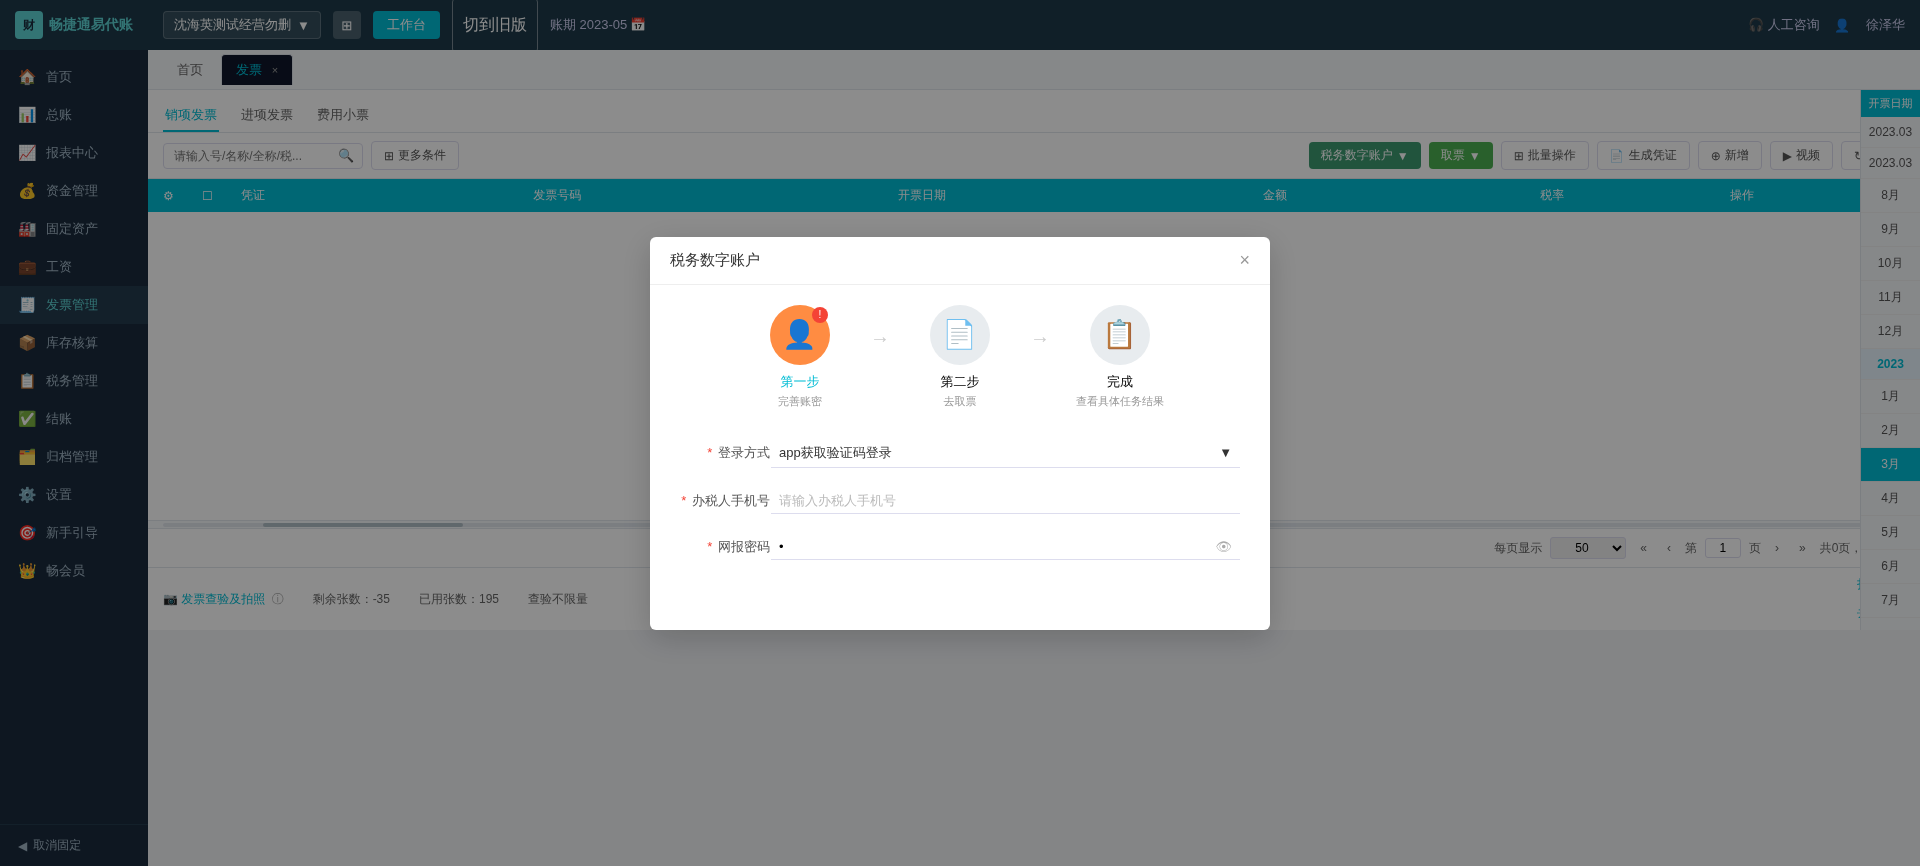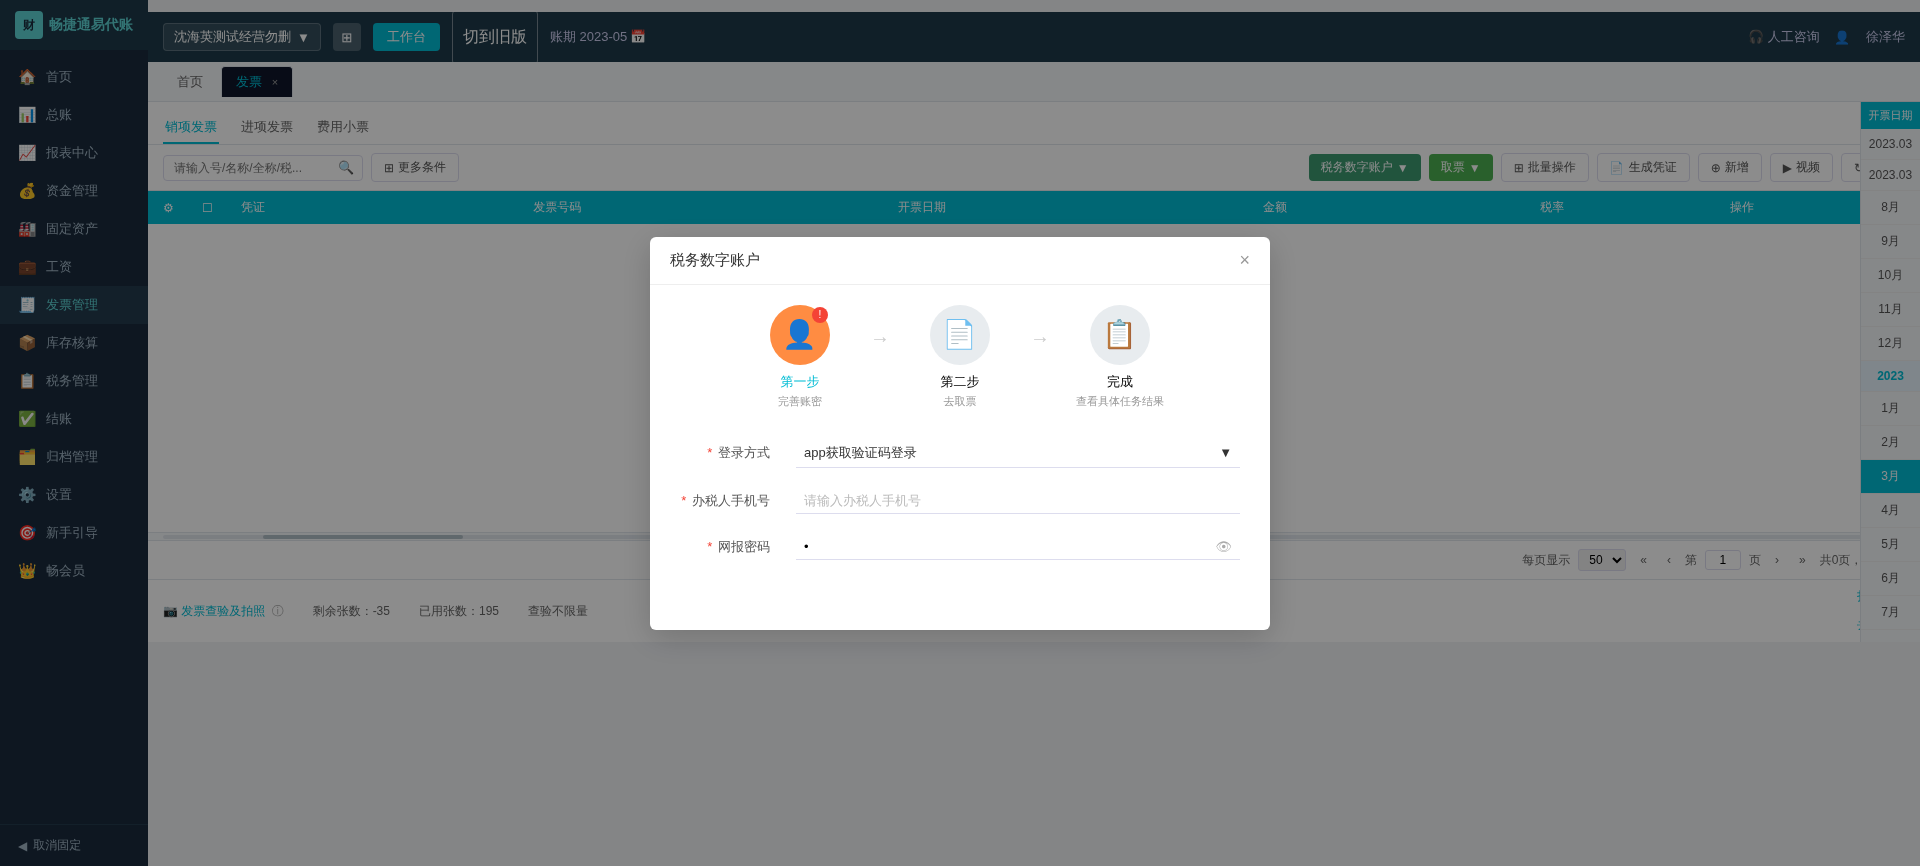--- a/index.html
+++ b/index.html
@@ -45,21 +45,21 @@
     .sidebar-bottom {
       padding: 12px 18px;
       color: #a0b4c4;
       font-size: 12px;
       border-top: 1px solid #243b4e;
       cursor: pointer;
       display: flex; align-items: center; gap: 6px;
     }
 
     
-    .main { flex: 1; display: flex; flex-direction: column; height: 630px; position: relative; margin-top: 12px; }
+    .main { flex: 1; display: flex; flex-direction: column; height: 630px; position: relative; }
 
     
     .top-header {
       background: #1e3a4a;
       height: 50px;
       display: flex; align-items: center;
       padding: 0 15px;
       gap: 12px;
       color: #fff;
       flex-shrink: 0;
@@ -360,21 +360,21 @@
       font-size: 20px;
       width: 40px;
       justify-content: center;
     }
 
     
     .form-row {
       display: flex;
       align-items: center;
       margin-bottom: 20px;
-      gap: 26px;
+      gap: 1px;
     }
     .form-label {
       width: 90px;
       text-align: right;
       font-size: 13px;
       color: #555;
       flex-shrink: 0;
     }
     .form-label .required { color: #f44336; margin-right: 2px; }
     .form-select {
@@ -607,21 +607,21 @@
     <div style="flex:1;background:#fff;position:relative;padding-right:60px;"></div>
 
     <div class="scrollbar-area">
       <div class="scrollbar-track">
         <div class="scrollbar-thumb"></div>
       </div>
     </div>
 
     <div class="pagination">
       <span>每页显示</span>
-      <select style="border:1px solid #dde;padding:2px 6px;border-radius:3px;font-size:12px;">
+      <select style="border:1px solid #dde;padding:2px 20px;border-radius:3px;font-size:12px;">
         <option>50</option>
       </select>
       <span style="cursor:pointer;padding:2px 6px;">«</span>
       <span style="cursor:pointer;padding:2px 6px;">‹</span>
       <span>第</span>
       <input type="text" value="1" style="width: 36px; border: 1px solid rgb(221, 221, 238); text-align: center; padding: 2px; border-radius: 3px; font-size: 12px;">
       <span>页</span>
       <span style="cursor:pointer;padding:2px 6px;">›</span>
       <span style="cursor:pointer;padding:2px 6px;">»</span>
       <span>共0页，0条记录</span>

